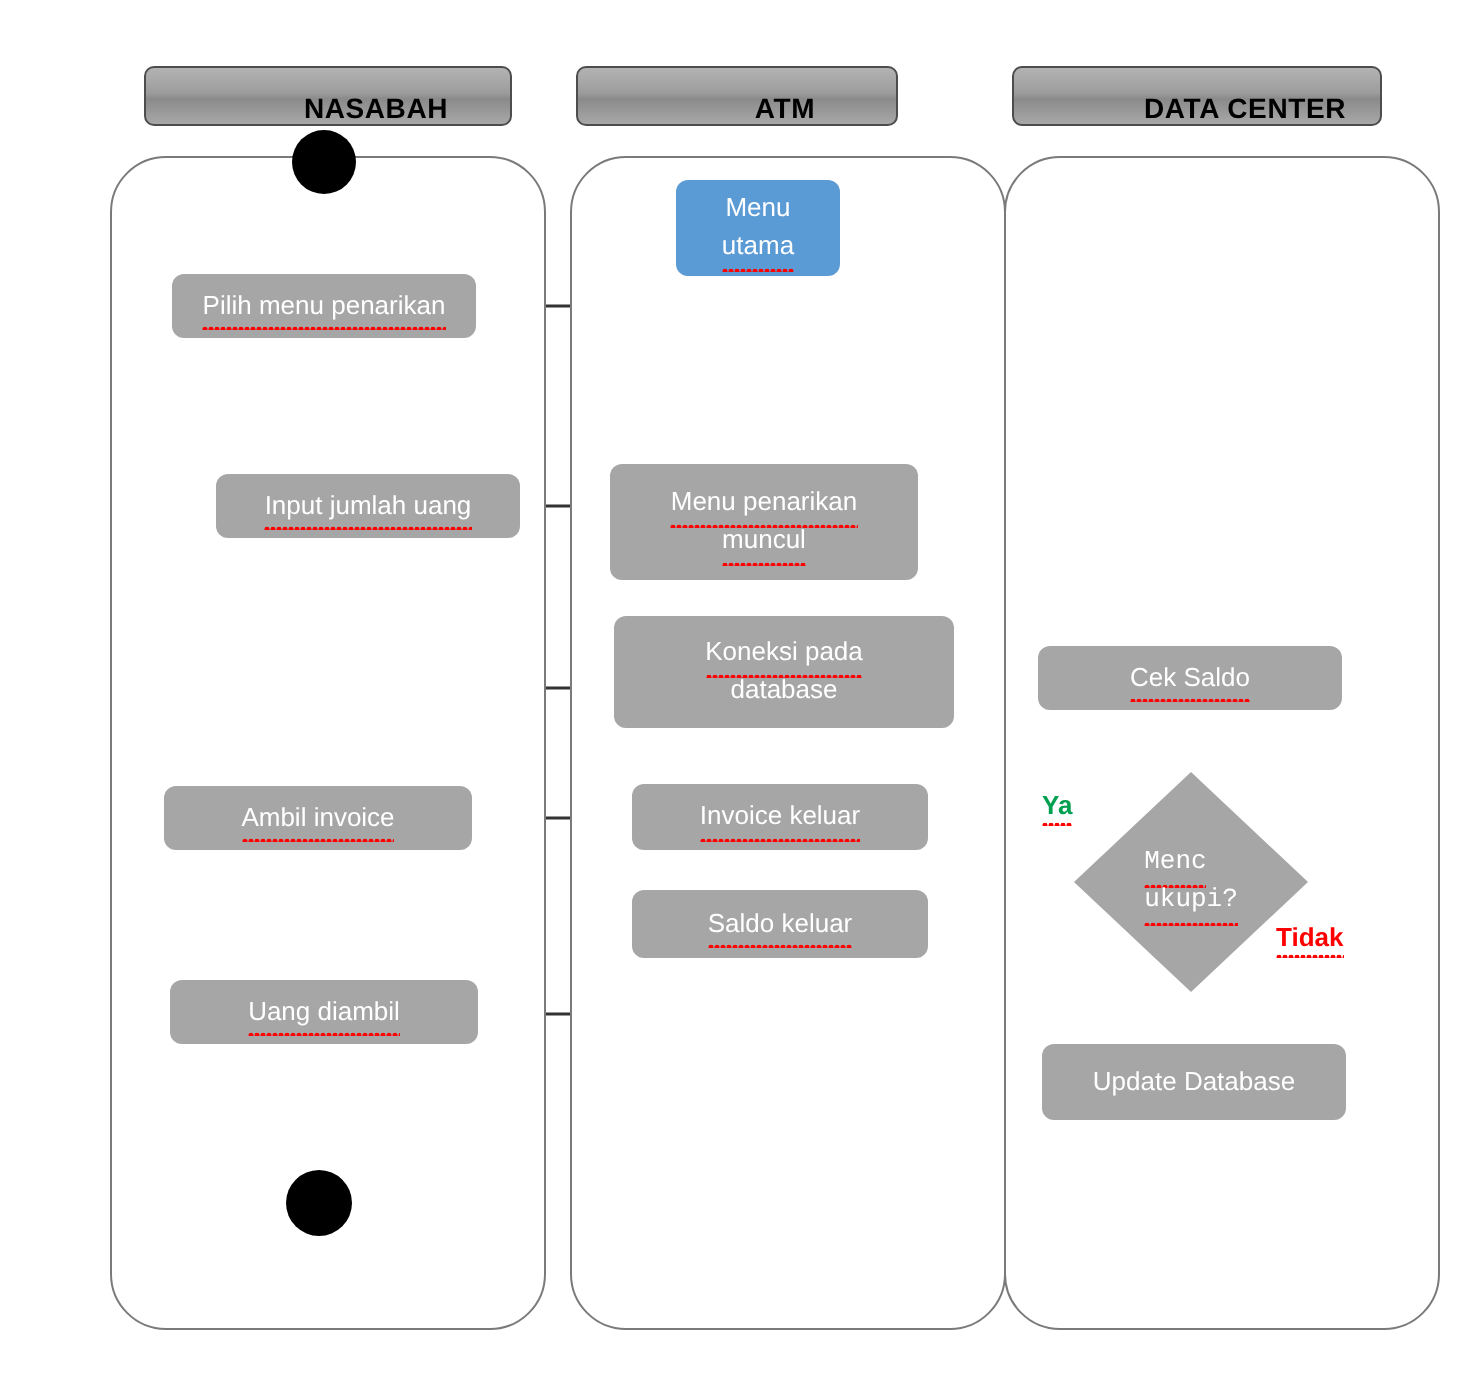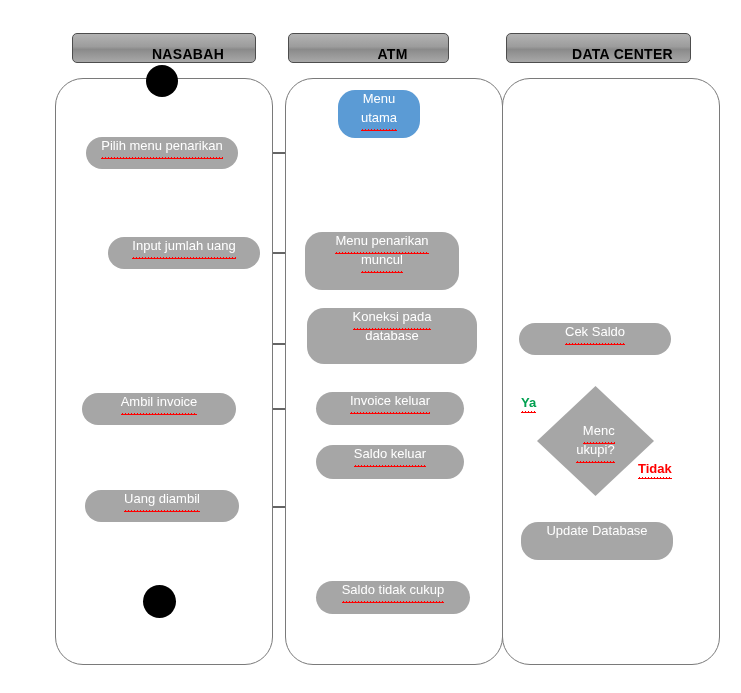--- a/index.html
+++ b/index.html
@@ -39,22 +39,23 @@
     position: absolute;
     border: 1px solid #7a7a7a;
     border-radius: 28px;
     background: #ffffff;
     box-sizing: border-box;
   }
   
   .node {
     position: absolute;
     background: #a6a6a6;
-    border-radius: 17px;
+    border-radius: 6px;
     display: flex;
+    align-items: center;
     justify-content: center;
     box-sizing: border-box;
     text-align: center;
   }
   .node.blue { background: #5b9bd5; }
   .node .label {
     font-size: 13px;
     color: #ffffff;
     line-height: 1.45;
     padding: 0 6px;
@@ -87,21 +88,22 @@
     position: absolute;
     inset: 0;
     background: #a6a6a6;
     clip-path: polygon(50% 0%, 100% 50%, 50% 100%, 0% 50%);
   }
   .diamond .label {
     position: relative;
     font-size: 13px;
     color: #ffffff;
     line-height: 1.45;
-    text-align: right;
+    text-align: left;
+    font-family: Liberation Mono, monospace;
   }
   
   .branch-label {
     position: absolute;
     font-size: 13px;
     font-weight: bold;
   }
   .branch-label.ya { color: #00a050; }
   .branch-label.tidak { color: #ff0000; }
   
@@ -247,25 +249,20 @@
       <span class="sq">Invoice keluar</span>
     </div>
   </div>
 
   <div class="node" style="left:316px; top:445px; width:148px; height:34px;">
     <div class="label">
       <span class="sq">Saldo keluar</span>
     </div>
   </div>
 
-  <div class="node" style="left:316px; top:581px; width:154px; height:33px;">
-    <div class="label">
-      <span class="sq">Saldo tidak cukup</span>
-    </div>
-  </div>
 
   <div class="node" style="left:519px; top:323px; width:152px; height:32px;">
     <div class="label">
       <span class="sq">Cek Saldo</span>
     </div>
   </div>
 
   <div class="diamond" style="left:537px; top:386px; width:117px; height:110px;">
     <div class="dshape"></div>
     <div class="label">

